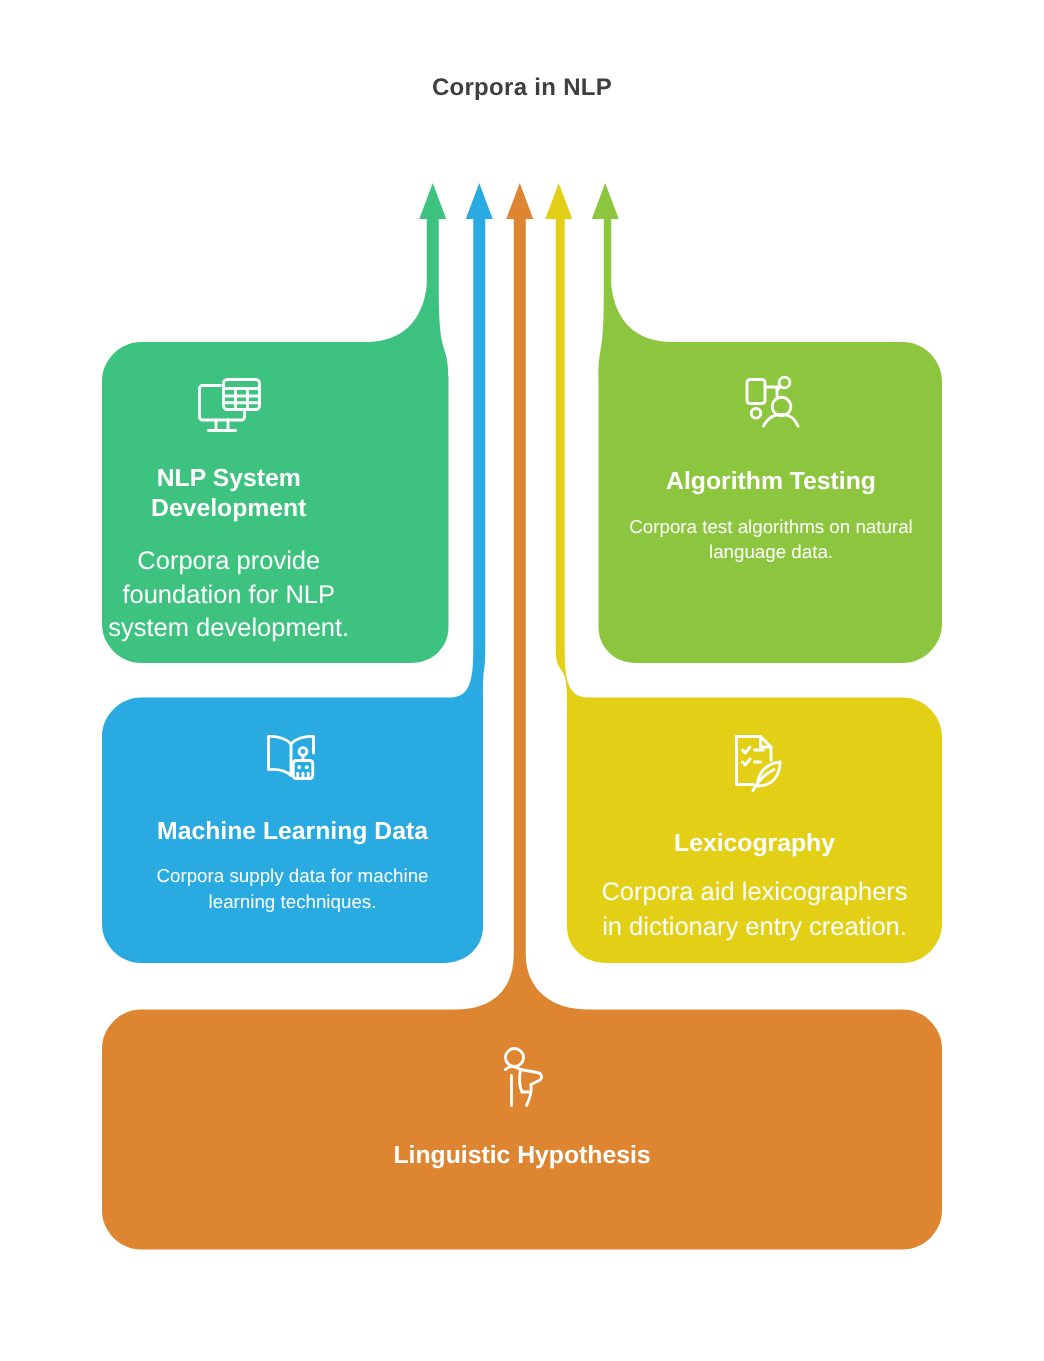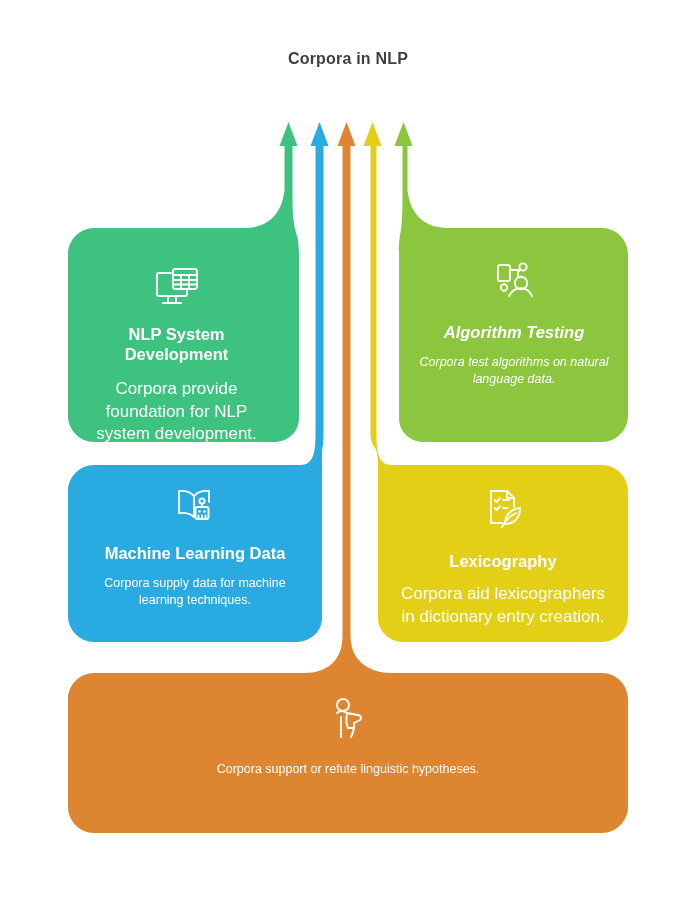--- a/index.html
+++ b/index.html
@@ -54,31 +54,30 @@
     line-height:1.22;
     color:#ffffff;
   }
   .card .c-desc{
     line-height:1.32;
     color:#ffffff;
   }
 
   
   #card-nlp{
-    left:76px;top:228px;width:201px;height:214px;
-    padding-top:36px;
+    left:52px;top:228px;width:201px;height:214px;
+    padding-top:20px;
   }
   #card-nlp .c-title{font-size:16.5px;margin-top:10px;}
   #card-nlp .c-desc{font-size:17px;margin-top:14px;width:180px;}
 
   
   #card-alg{
     left:400px;top:228px;width:228px;height:263px;
-    padding-top:28px;
-    font-style:italic;
+    padding-top:16px;
   }
   #card-alg .c-title{font-size:16.5px;margin-top:14px;}
   #card-alg .c-desc{font-size:12.5px;margin-top:12px;width:190px;}
 
   
   #card-ml{
     left:68px;top:465px;width:254px;height:177px;
     padding-top:20px;
     align-items:center;
   }
@@ -260,17 +259,17 @@
       <span class="icon">
         <svg width="42" height="48" viewBox="0 0 42 48" fill="none" stroke="#ffffff" stroke-width="1.9" stroke-linecap="round" stroke-linejoin="round">
           <circle cx="16" cy="10" r="6"></circle>
           <path d="M10 18 C13 15 17 16 20 18 L31 20 C34 20.6 35 23 33 25 L27 28"></path>
           <path d="M20 18 C19 24 19.5 30 21 33"></path>
           <path d="M14 22 V42"></path>
           <path d="M27 28 C27.5 33 26 38 24 42"></path>
           <path d="M21 33 H26"></path>
         </svg>
       </span>
-      <div class="c-desc">Corpora support or refute linguistic hypotheses.</div>
+      <div class="c-title">Linguistic Hypothesis</div>
     </div>
 
   </div>
 </div>
 
 </body></html>

